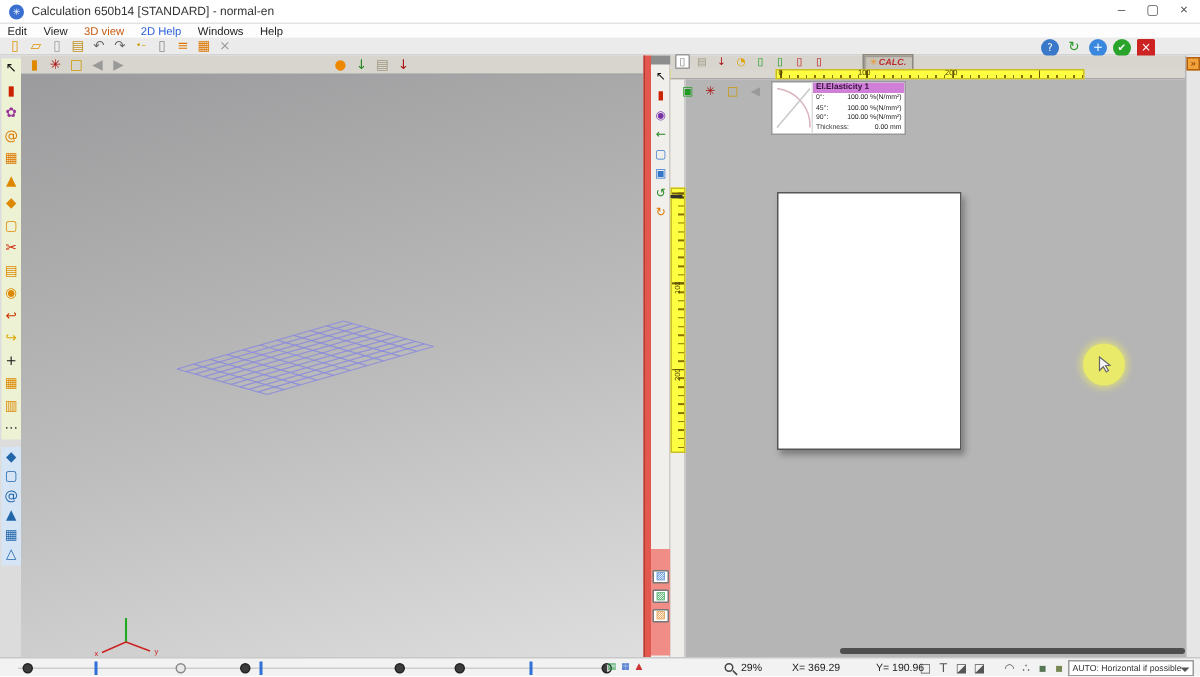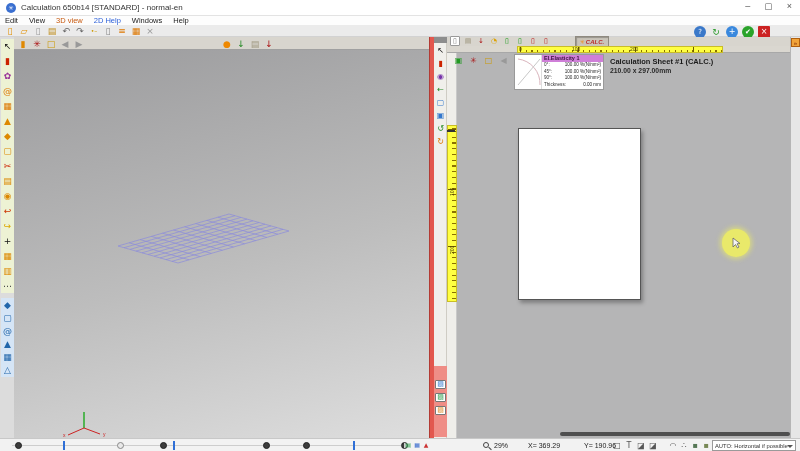--- a/index.html
+++ b/index.html
@@ -314,24 +314,20 @@
         <span>90°:</span>
         <span class="val">100.00 %(N/mm²)</span>
       </div>
       <div class="mrow">
         <span>Thickness:</span>
         <span class="val">0.00 mm</span>
       </div>
     </div>
   </div>
 
-  <div class="abs" id="sheet-head">
-    <div id="sheet-title">Calculation Sheet #1 (CALC.)</div>
-    <div id="sheet-dims">210.00 x 297.00mm</div>
-  </div>
 
   <div class="abs" id="paper"></div>
 
   <div class="abs" id="cursor-halo">
     <svg width="10" height="12">
       <polygon points="2,1 2,10 4.5,7.5 6.5,11 8,10 6,6.8 9,6.5" fill="#f5f5f5" stroke="#666" stroke-width="0.8"></polygon>
     </svg>
   </div>
 
   <div class="abs" id="h-scrollbar"></div>

